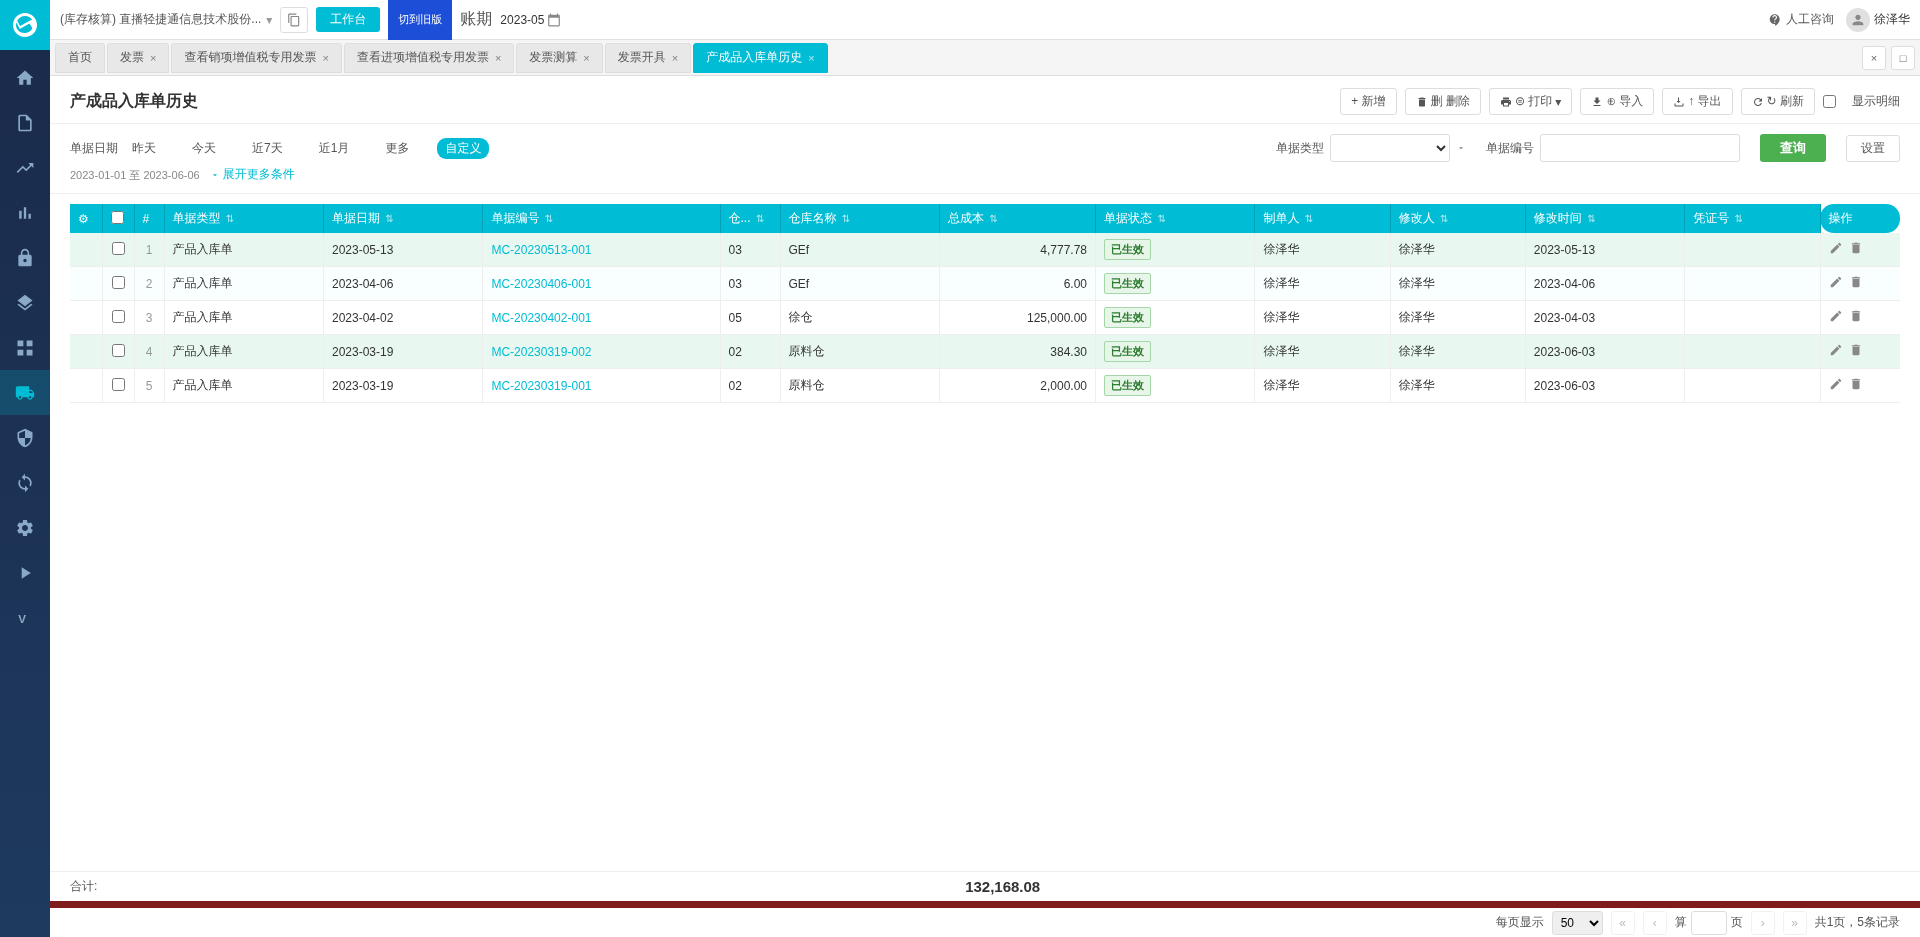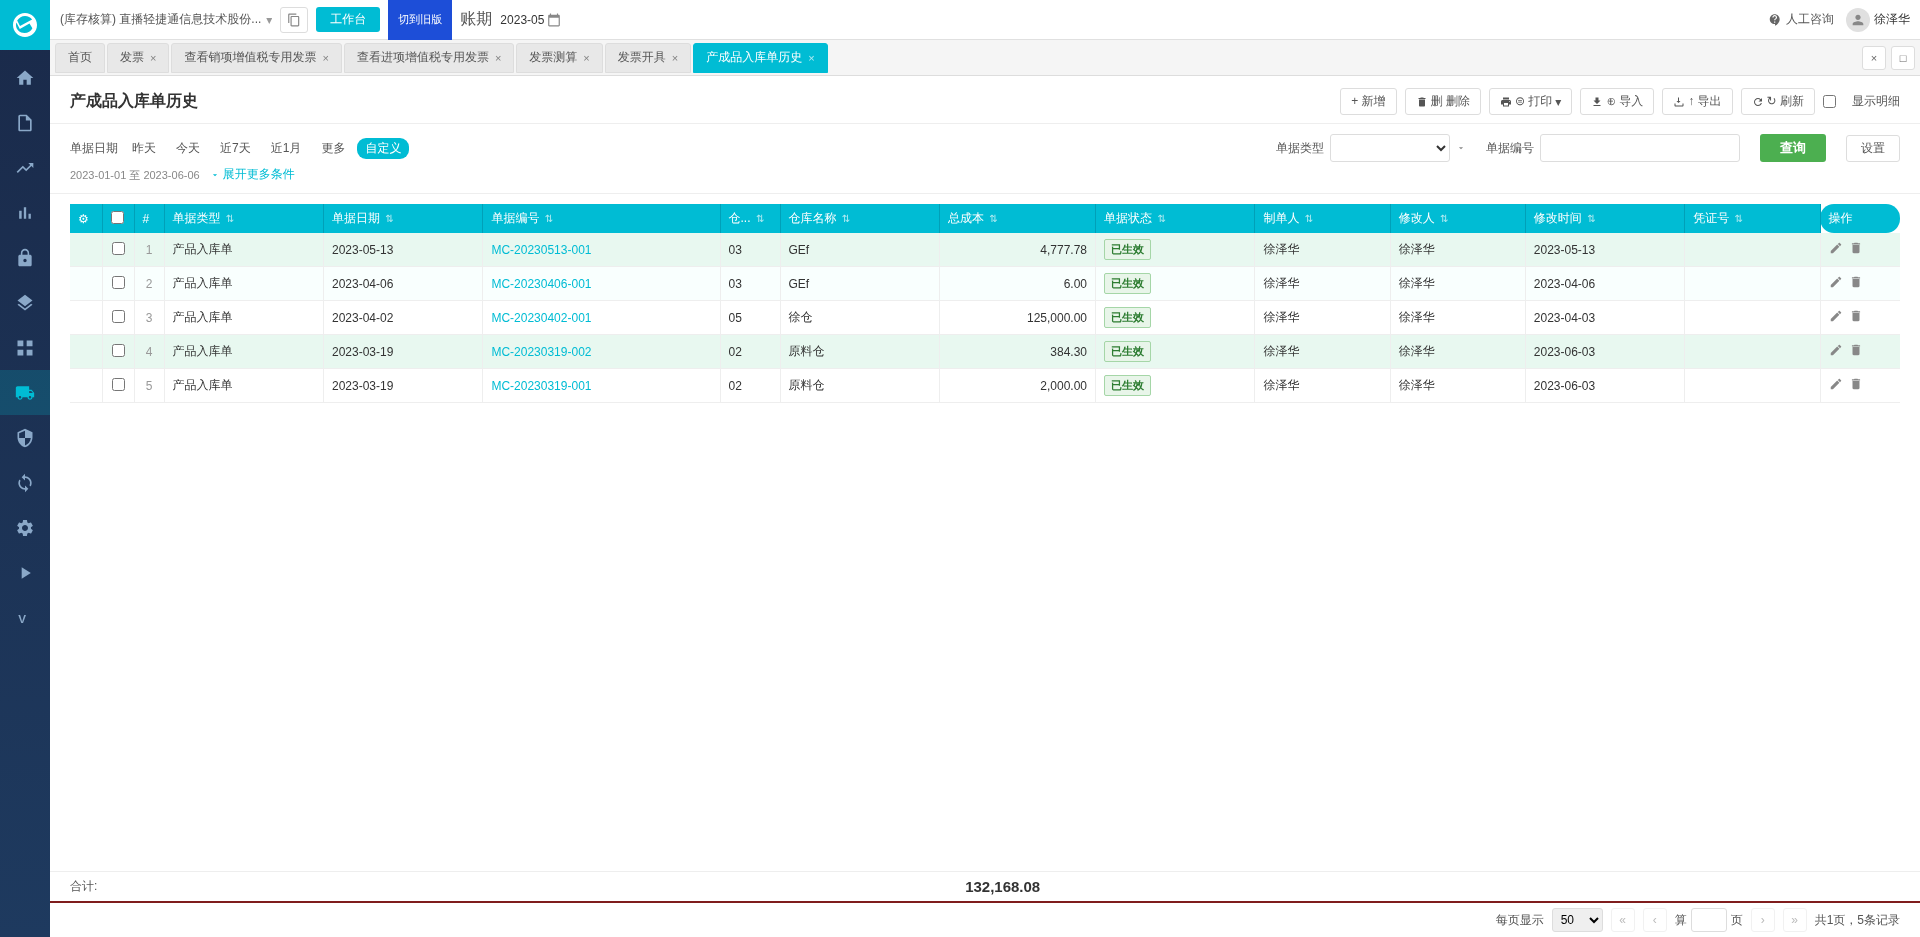--- a/index.html
+++ b/index.html
@@ -44,21 +44,21 @@
     .page-title { font-size: 16px; font-weight: bold; color: #333; }
     .page-actions { display: flex; gap: 8px; align-items: center; }
     .action-btn { display: flex; align-items: center; gap: 3px; padding: 4px 10px; border: 1px solid #ddd; background: #fff; border-radius: 3px; cursor: pointer; font-size: 12px; color: #555; }
     .show-detail-checkbox { display: flex; align-items: center; gap: 16px; font-size: 12px; color: #555; cursor: pointer; }
 
     
     .filter-bar { padding: 10px 20px; background: #fff; border-bottom: 1px solid #eee; }
     .filter-row { display: flex; align-items: center; gap: 20px; flex-wrap: wrap; }
     .filter-item { display: flex; align-items: center; gap: 6px; }
     .filter-label { font-size: 12px; color: #555; white-space: nowrap; }
-    .filter-date-group { display: flex; align-items: center; gap: 4px; }
+    .filter-date-group { display: flex; align-items: center; gap: 20px; }
     .filter-date-btn { padding: 2px 8px; font-size: 12px; color: #555; cursor: pointer; border: none; background: none; }
     .filter-date-custom { padding: 2px 8px; font-size: 12px; color: white; background: #00bcd4; border: none; border-radius: 9px; cursor: pointer; }
     .filter-date-range { font-size: 11px; color: #888; margin-top: 2px; display: block; }
     .filter-select { height: 28px; padding: 0 8px; border: 1px solid #ddd; border-radius: 3px; font-size: 12px; background: #fff; color: #333; min-width: 120px; }
     .filter-input { height: 28px; padding: 0 8px; border: 1px solid #ddd; border-radius: 3px; font-size: 12px; flex: 1; }
     .filter-expand { color: #00bcd4; font-size: 12px; cursor: pointer; display: flex; align-items: center; gap: 3px; text-align: right; }
     .query-btn { background: #4caf50; color: white; border: none; padding: 5px 20px; border-radius: 3px; cursor: pointer; font-size: 13px; font-weight: bold; }
     .settings-btn { background: #fff; color: #555; border: 1px solid #ddd; padding: 4px 14px; border-radius: 3px; cursor: pointer; font-size: 12px; }
 
     
@@ -82,21 +82,21 @@
     .ops-cell { display: flex; gap: 6px; align-items: center; }
     .op-icon { cursor: pointer; color: #888; font-size: 14px; }
     .settings-icon-cell { text-align: center; }
 
     
     .table-footer { padding: 6px 20px; border-top: 1px solid #eee; background: #fff; display: flex; align-items: center; gap: 8px; }
     .footer-total-label { font-size: 12px; color: #555; }
     .footer-total-value { font-size: 15px; color: #333; font-weight: bold; text-align: center; flex: 1; }
 
     
-    .pagination-bar { height: 36px; background: #fff; border-top: 2px solid #7f1d1d; display: flex; align-items: center; justify-content: flex-end; padding: 0 20px; gap: 8px; flex-shrink: 0; }
+    .pagination-bar { height: 36px; background: #fff; border-top: 7px solid #7f1d1d; display: flex; align-items: center; justify-content: flex-end; padding: 0 20px; gap: 8px; flex-shrink: 0; }
     .pagination-label { font-size: 12px; color: #555; }
     .pagination-select { height: 24px; border: 1px solid #ddd; border-radius: 3px; font-size: 12px; padding: 0 4px; }
     .page-nav-btn { width: 24px; height: 24px; border: 1px solid #ddd; background: #fff; border-radius: 3px; display: flex; align-items: center; justify-content: center; cursor: pointer; font-size: 12px; color: #555; }
     .page-nav-btn.disabled { opacity: 0.4; cursor: not-allowed; }
     .page-input-wrap { display: flex; align-items: center; gap: 4px; font-size: 12px; color: #555; }
     .page-input { width: 36px; height: 24px; border: 1px solid #ddd; border-radius: 3px; text-align: center; font-size: 12px; }
     .page-total-info { font-size: 12px; color: #555; }
   </style>
 </head>
 <body>

